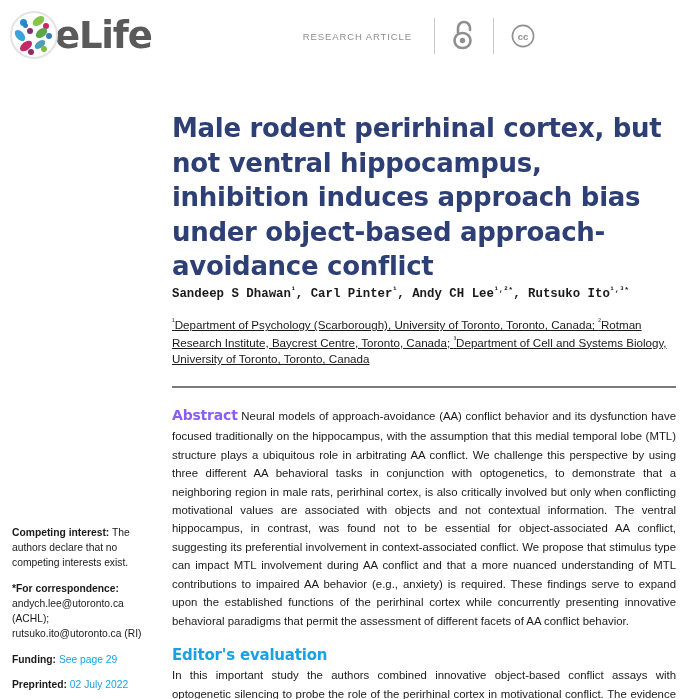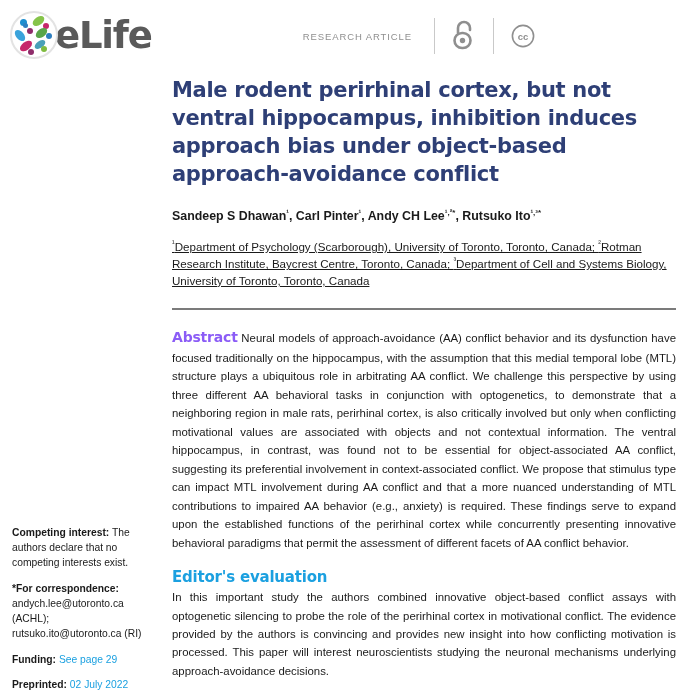--- a/index.html
+++ b/index.html
@@ -107,35 +107,36 @@
 
   
   .main {
     position: absolute;
     left: 172px;
     top: 0;
     width: 504px;
   }
 
   .title {
-    margin: 77px 0 0 0;
-    font-family: "DejaVu Sans", sans-serif;
-    font-size: 21px;
+    margin: 111px 0 0 0;
+    font-family: "DejaVu Sans", sans-serif;
+    font-size: 26px;
     line-height: 1.33;
     font-weight: bold;
     color: #2e3f76;
     letter-spacing: -0.3px;
   }
 
   .authors {
-    margin: 18px 0 0 0;
+    margin: 0 0 0 0;
     font-size: 12.4px;
     font-weight: bold;
     color: #1a1a1a;
     line-height: 1.4;
+    font-family: Liberation Mono, monospace;
   }
   .authors sup, .affils sup { font-size: 8px; vertical-align: super; }
 
   .affils {
     margin: 13px 0 0 0;
     font-size: 11.6px;
     line-height: 1.42;
     color: #1a1a1a;
     text-decoration: underline;
   }

